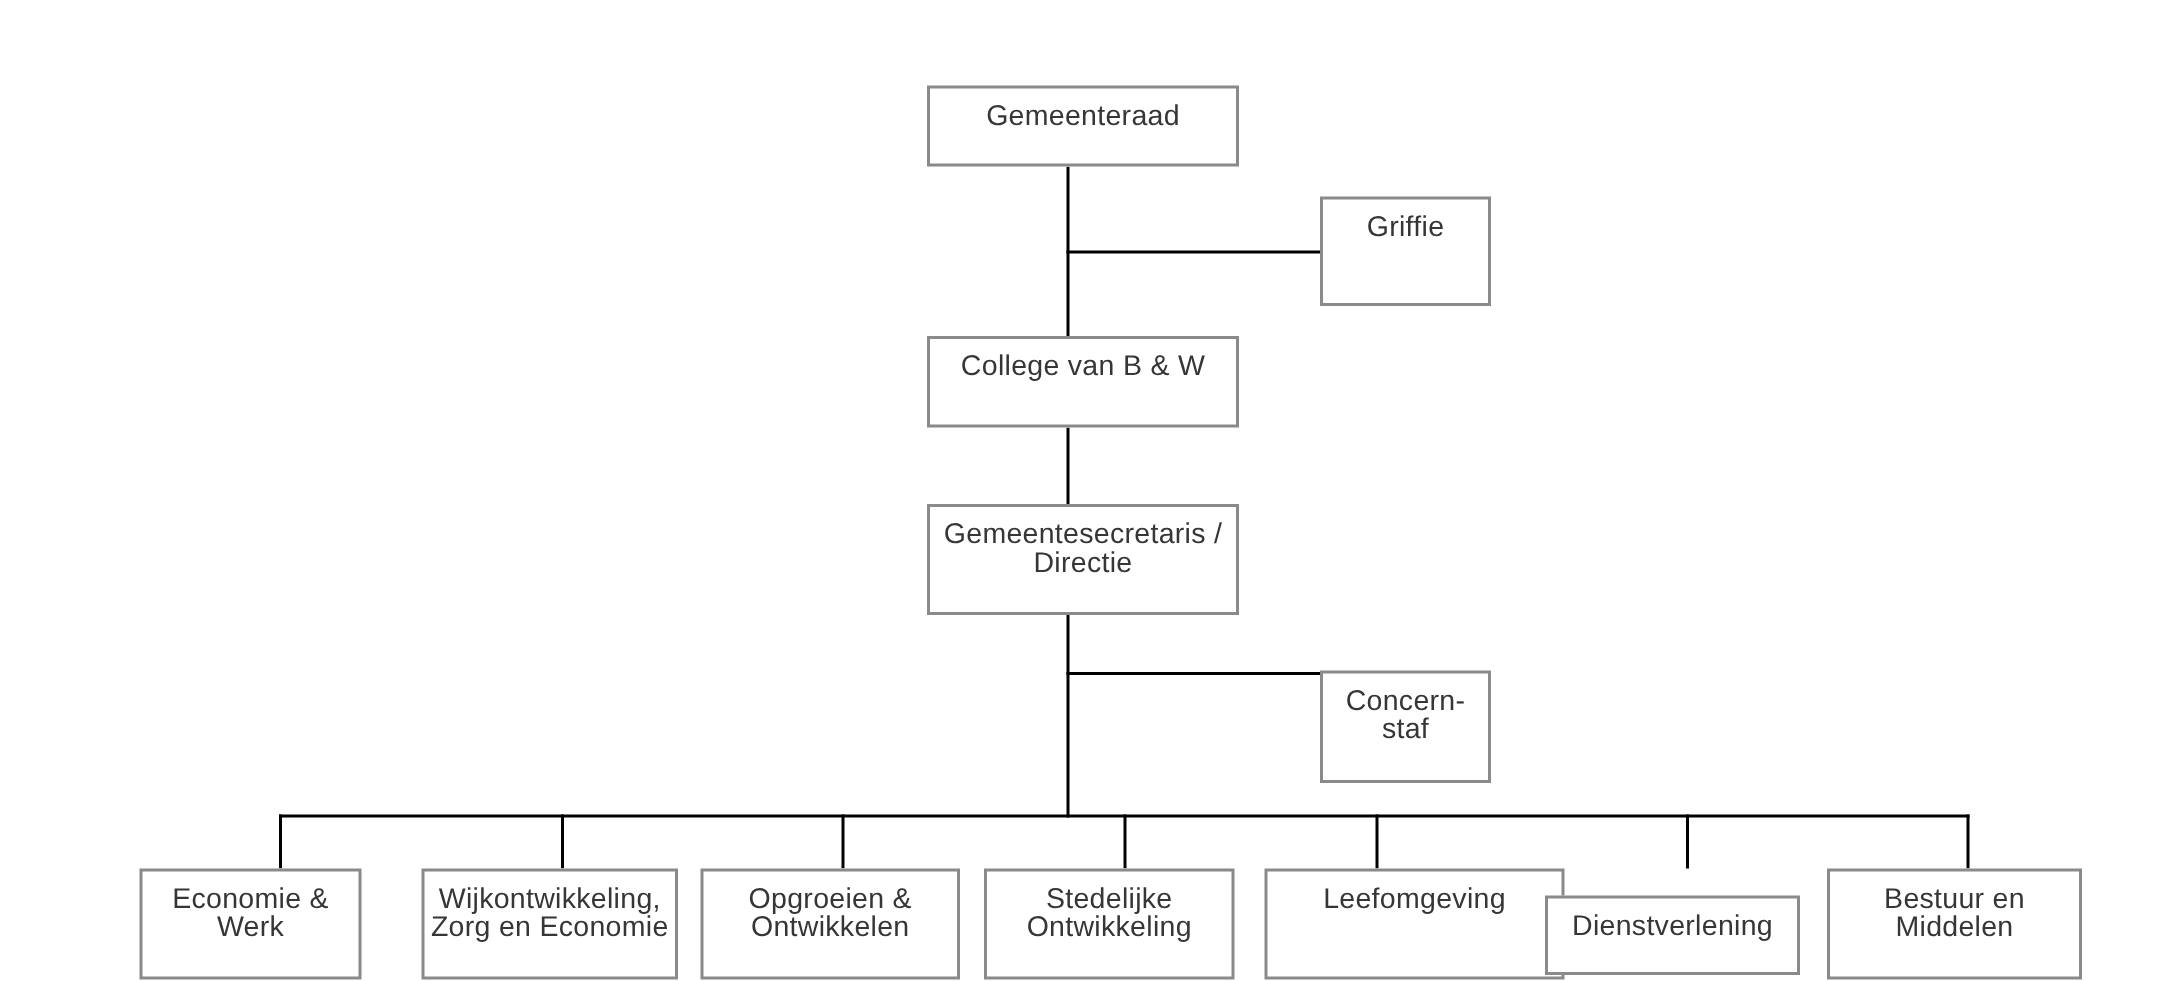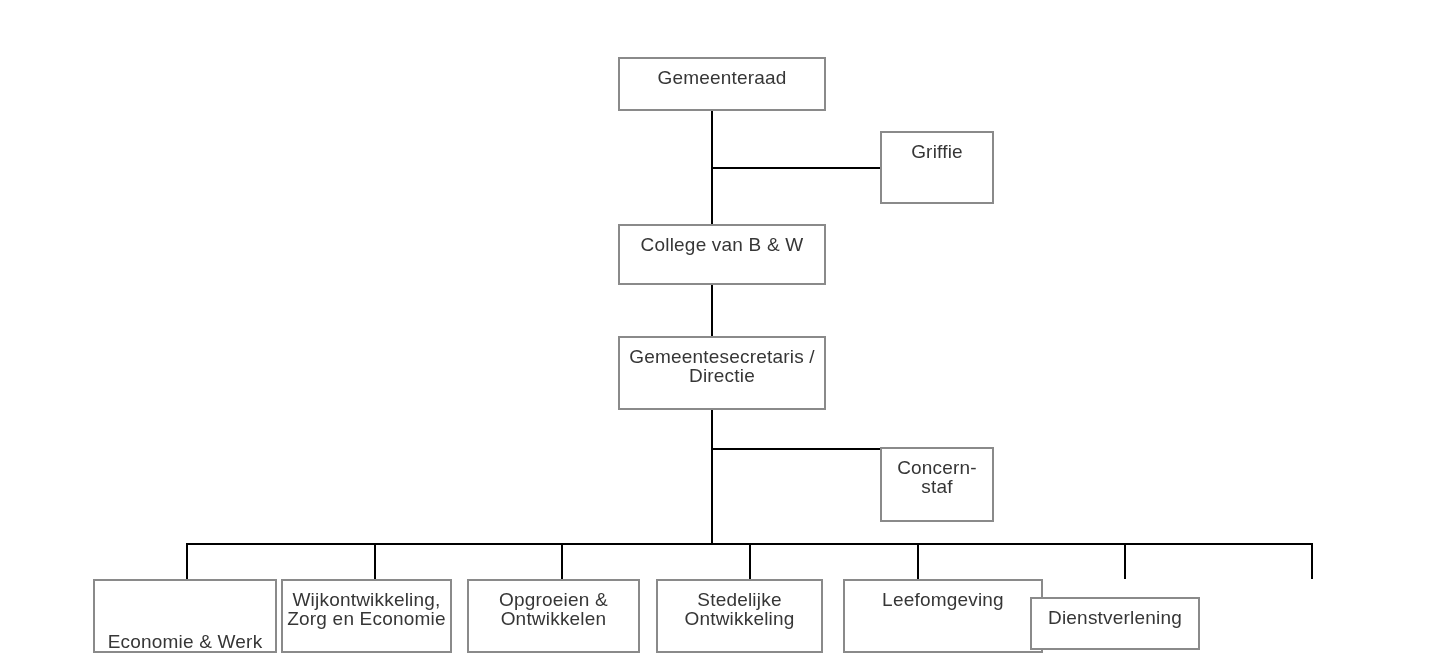--- a/index.html
+++ b/index.html
@@ -72,21 +72,21 @@
   <div class="node" style="left:618px; top:336px; width:208px; height:74px;">
     <span class="label">Gemeentesecretaris /
 Directie</span>
   </div>
 
   <div class="node" style="left:880px; top:411px; width:114px; height:75px;margin-top:36px;">
     <span class="label">Concern-
 staf</span>
   </div>
 
-  <div class="node" style="left:93px; top:579px; width:184px; height:74px;align-items:flex-end;">
+  <div class="node" style="left:93px; top:579px; width:148px; height:74px;">
     <span class="label">Economie &amp; Werk</span>
   </div>
 
   <div class="node" style="left:281px; top:579px; width:171px; height:74px;">
     <span class="label">Wijkontwikkeling,
 Zorg en Economie</span>
   </div>
 
   <div class="node" style="left:467px; top:579px; width:173px; height:74px;">
     <span class="label">Opgroeien &amp;
@@ -99,14 +99,18 @@
   </div>
 
   <div class="node" style="left:843px; top:579px; width:200px; height:74px;">
     <span class="label">Leefomgeving</span>
   </div>
 
   <div class="node" style="left:1030px; top:549px; width:170px; height:53px;margin-top:48px;">
     <span class="label">Dienstverlening</span>
   </div>
 
+  <div class="node" style="left:1218px; top:579px; width:170px; height:74px;">
+    <span class="label">Bestuur en
+Middelen</span>
+  </div>
 
 </div>
 
 </body></html>

